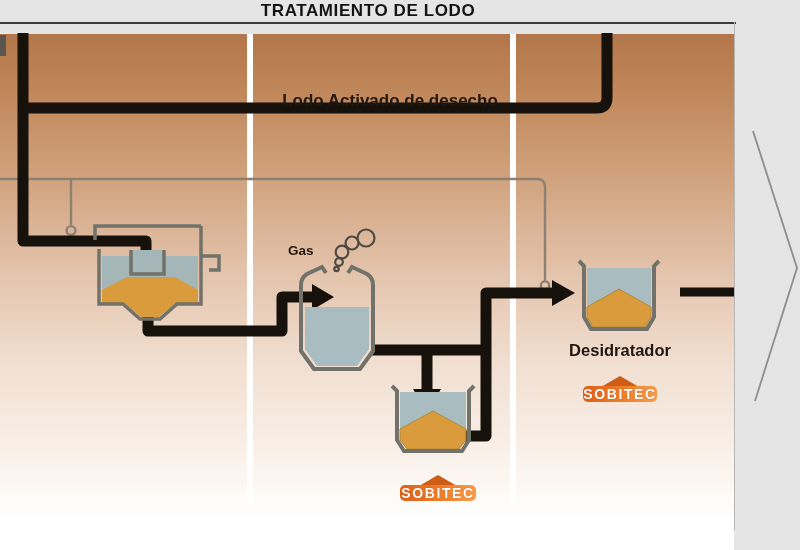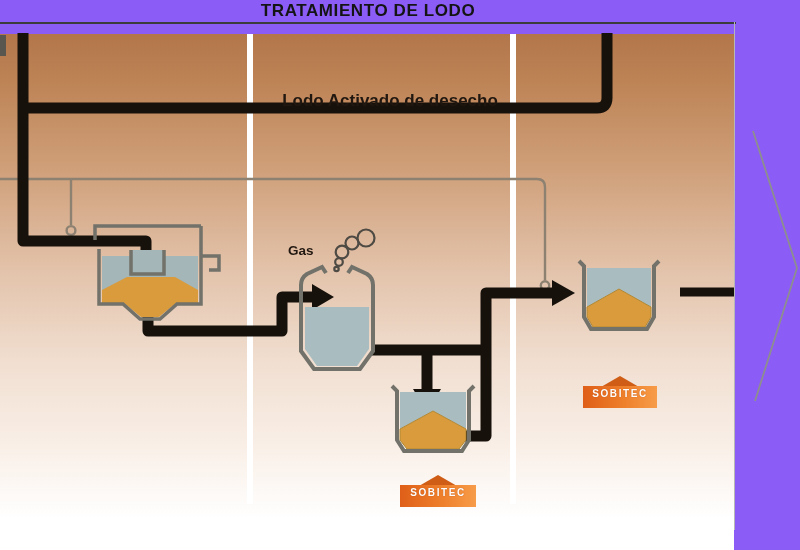--- a/index.html
+++ b/index.html
@@ -1,18 +1,18 @@
 <!DOCTYPE html>
 <html><head>
 <meta charset="utf-8">
 <style>
   html,body{margin:0;padding:0;background:#ffffff;}
   .stage{
     position:relative;width:800px;height:550px;overflow:hidden;
-    background:#8b5cf6;font-family:"Liberation Sans",sans-serif;
+    background:#e5e5e5;font-family:"Liberation Sans",sans-serif;
   }
   .panel-top-border{position:absolute;left:0;top:22px;width:736px;height:2px;background:#3c3c3c;}
   .panel-right-border{position:absolute;left:734px;top:22px;width:1px;height:508px;background:#b7b7b7;}
   .title{
     position:absolute;left:0;top:1px;width:736px;text-align:center;
     font-size:17px;font-weight:bold;letter-spacing:.6px;color:#141414;white-space:nowrap;
   }
   .canvas{
     position:absolute;left:0;top:34px;width:734px;height:516px;
     background:linear-gradient(180deg,#b2764a 0%,#bd8355 9%,#cf9f79 26%,#e3c3ab 46%,
@@ -25,23 +25,23 @@
   .lbl{position:absolute;color:#201710;font-weight:bold;white-space:nowrap;}
   .lbl-lodo{left:255px;top:74px;width:270px;text-align:center;font-size:17px;margin-top:17px;}
   .lbl-gas{left:288px;top:243px;font-size:13.5px;text-align:center;}
   .lbl-espesador{left:265px;top:402px;width:130px;text-align:center;font-size:16.5px;}
   .lbl-desidratador{left:555px;top:341px;width:130px;text-align:center;font-size:16.5px;}
   .logo{position:absolute;}
   .logo .roof{width:0;height:0;margin:0 auto;
     border-left:19px solid transparent;border-right:19px solid transparent;
     border-bottom:11px solid #cf5d16;}
   .logo .banner{
-    margin-top:-1px;height:22px;border-radius:0;
+    margin-top:-1px;height:16px;border-radius:5px;
     background:linear-gradient(90deg,#df5f18 0%,#ee7f2b 55%,#f79c49 100%);
-    color:#ffffff;font-weight:bold;font-size:10px;letter-spacing:1.6px;
+    color:#ffffff;font-weight:bold;font-size:14px;letter-spacing:1.6px;
     text-align:center;line-height:16px;text-shadow:0 0 1px #b34d10;
   }
   .logo1{left:583px;top:376px;width:74px;}
   .logo2{left:400px;top:475px;width:76px;}
 </style>
 </head>
 <body>
 
 <div class="stage">
 
@@ -114,20 +114,21 @@
       <polygon points="587,268 651,268 651,307 619,289 587,307" fill="#a9bdc1"></polygon>
       <polygon points="587,307 619,289 651,307 651,317 645,327 593,327 587,317" fill="#d99b3b" stroke="#b08937" stroke-width="1"></polygon>
       <path d="M579,261 L584,266 V317 L591,329 H647 L654,317 V266 L659,261" stroke="#72726a" stroke-width="4" fill="none"></path>
     </g>
 
     <polyline points="753,131 797,268 755,401" stroke="#8e8e8e" stroke-width="1.8" fill="none"></polyline>
   </svg>
 
   <div class="lbl lbl-lodo">Lodo Activado de desecho</div>
   <div class="lbl lbl-gas">Gas</div>
+  <div class="lbl lbl-desidratador">Desidratador</div>
 
   <div class="logo logo1">
     <div class="roof"></div>
     <div class="banner">SOBITEC</div>
   </div>
   <div class="logo logo2">
     <div class="roof"></div>
     <div class="banner">SOBITEC</div>
   </div>
 

